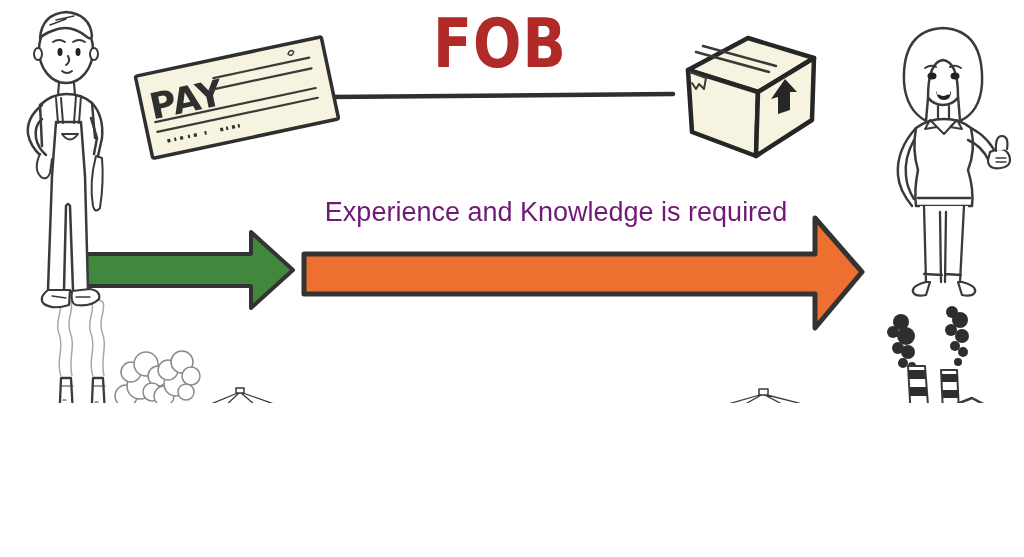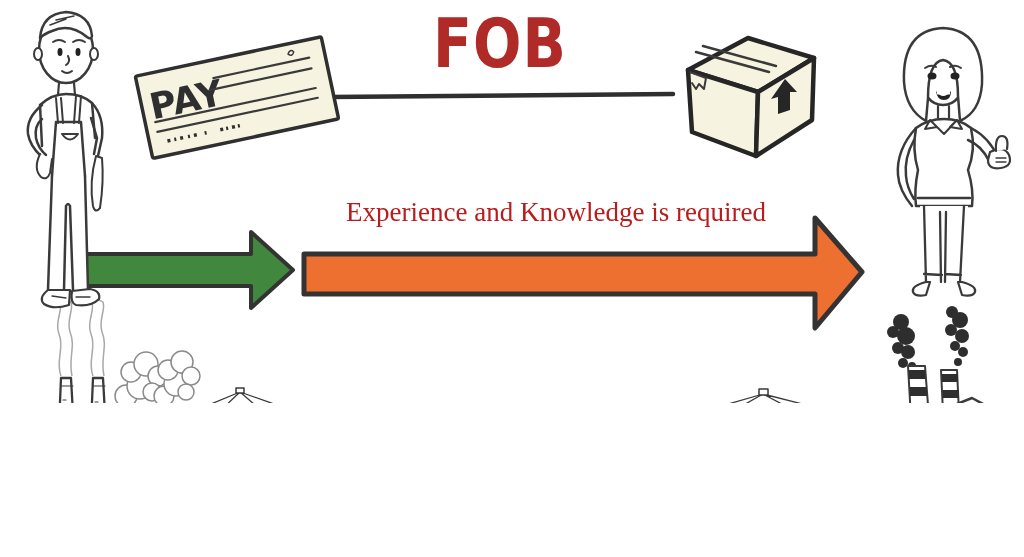--- a/index.html
+++ b/index.html
@@ -1,22 +1,22 @@
 <!DOCTYPE html>
 <html><head>
 <meta charset="utf-8">
 <style>
   html,body{margin:0;padding:0;background:#fff;}
   .canvas{position:relative;width:1024px;height:403px;background:#ffffff;overflow:hidden;
           font-family:"Liberation Sans",sans-serif;}
   .abs{position:absolute;}
   .title{top:4px;left:500px;transform:translateX(-50%) scaleY(1.18);transform-origin:top center;
          font-size:57px;font-weight:800;letter-spacing:1px;font-family:"DejaVu Sans",sans-serif;}
-  .caption{top:197px;left:556px;transform:translateX(-50%);font-size:27px;color:#b91c1c;
-           font-weight:500;white-space:nowrap;font-family:Liberation Serif, serif;}
+  .caption{top:197px;left:556px;transform:translateX(-50%);font-size:27px;color:#701a75;
+           font-weight:500;white-space:nowrap;font-family:Liberation Sans, sans-serif;}
   .z0{z-index:0}.z1{z-index:1}.z2{z-index:2}.z3{z-index:3}
   svg{display:block;overflow:visible;}
   .sk{stroke:#3a3a3a;fill:none;stroke-linecap:round;stroke-linejoin:round;}
   .wfill{fill:#ffffff;stroke:#3a3a3a;stroke-linecap:round;stroke-linejoin:round;}
   .dark{fill:#2e2e2e;stroke:none;}
 </style>
 </head>
 <body>
 
 <div class="canvas">

